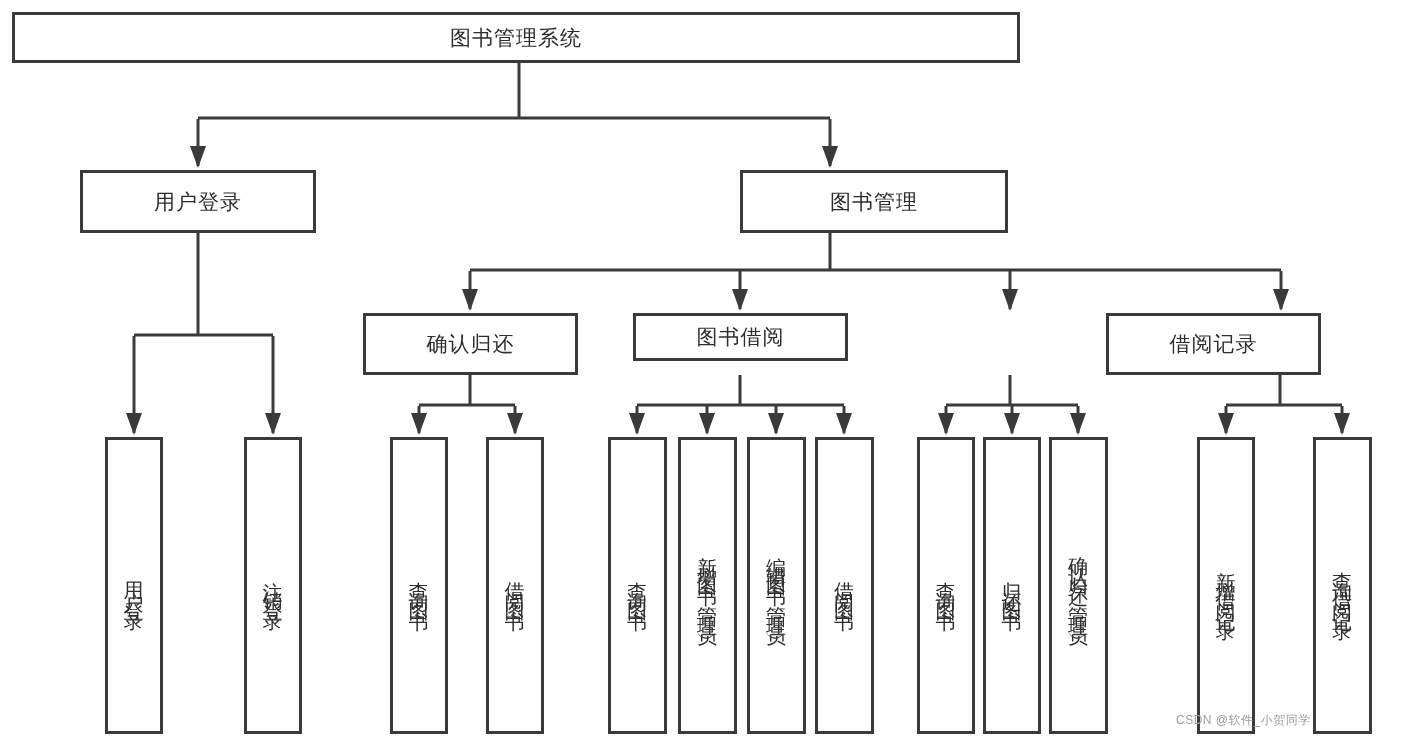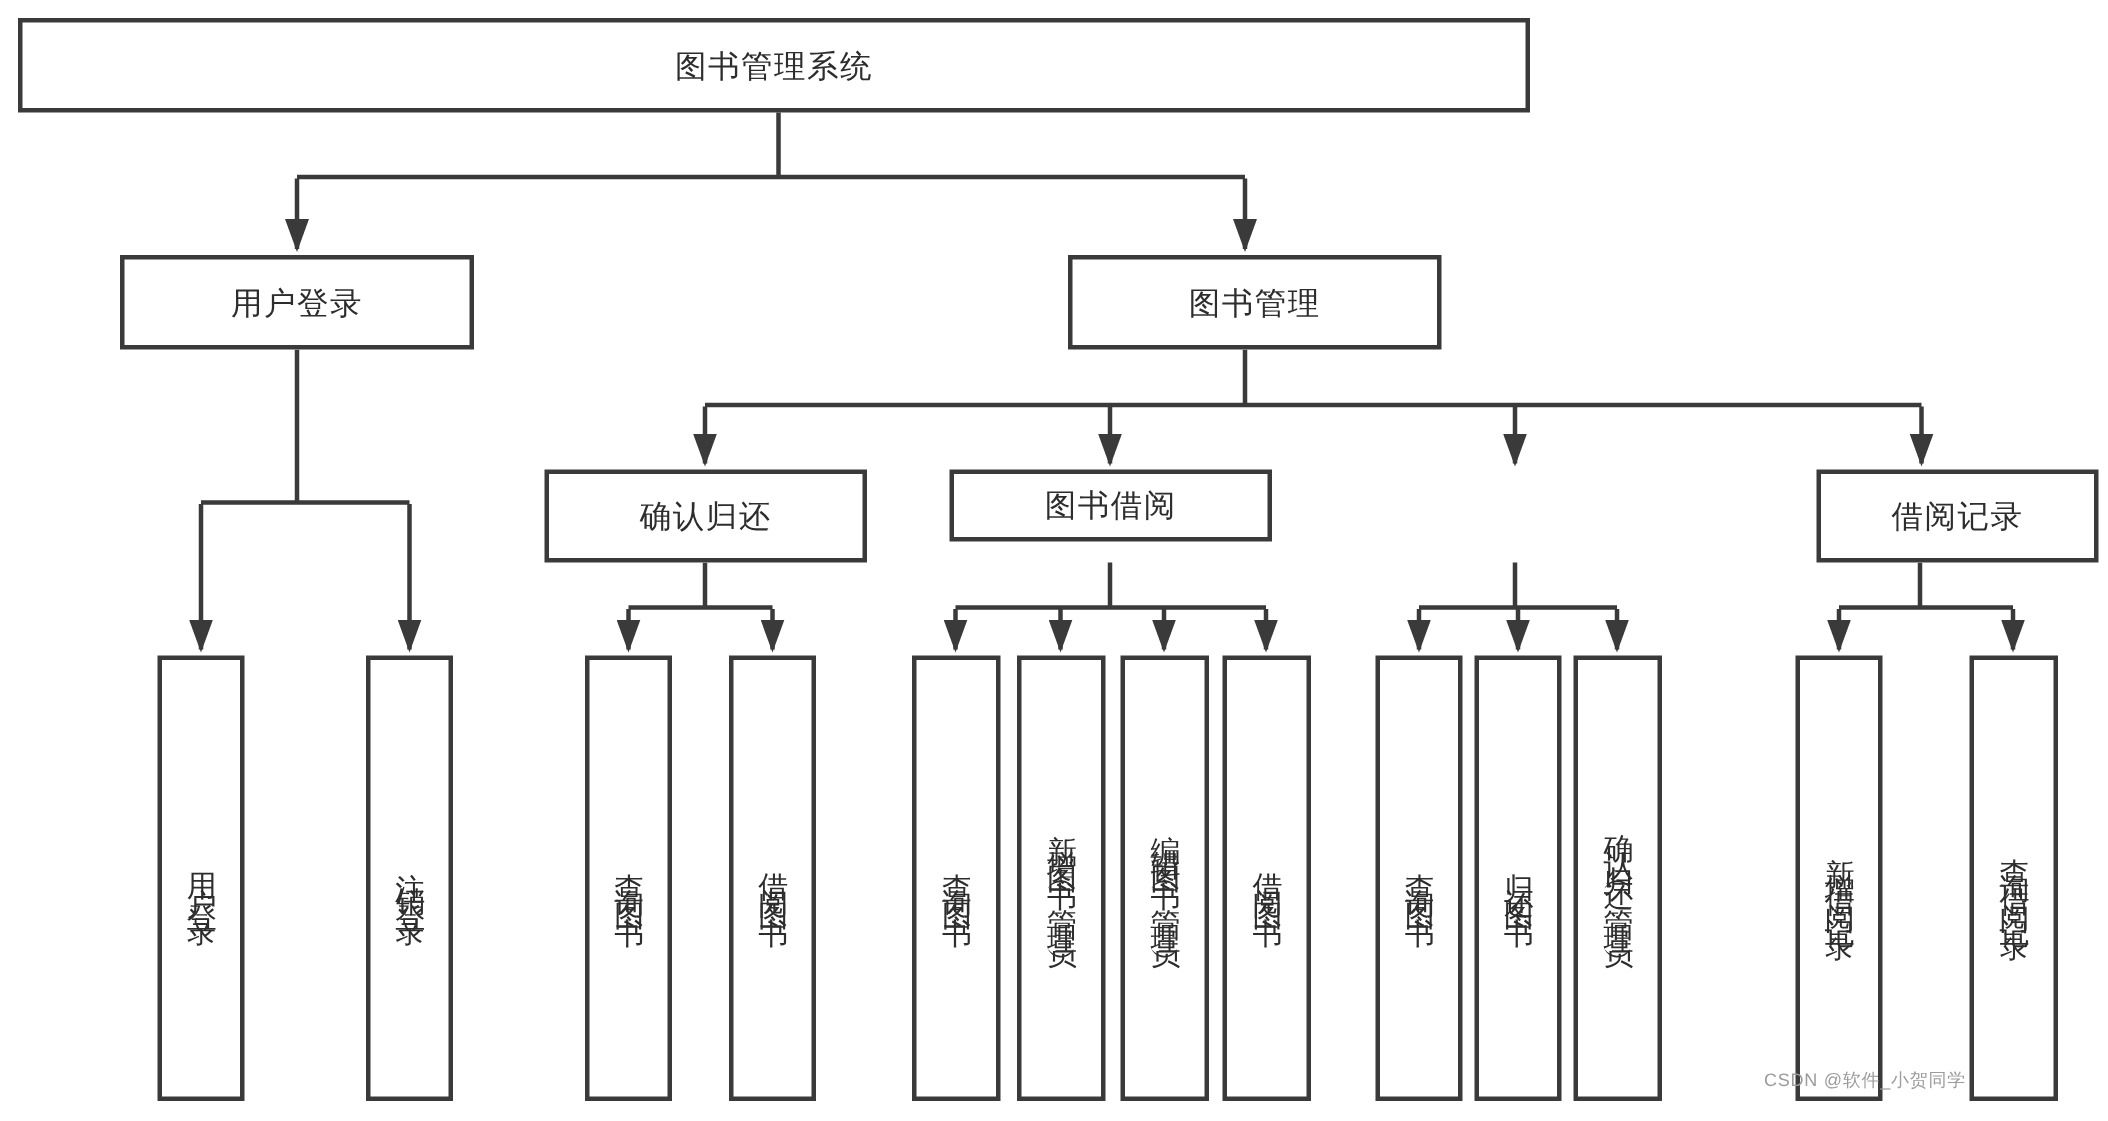--- a/index.html
+++ b/index.html
@@ -89,28 +89,28 @@
     <path d="M707,406 V433" marker-end="url(#arw)"></path>
     <path d="M776,406 V433" marker-end="url(#arw)"></path>
     <path d="M844,406 V433" marker-end="url(#arw)"></path>
     <path d="M946,406 V433" marker-end="url(#arw)"></path>
     <path d="M1012,406 V433" marker-end="url(#arw)"></path>
     <path d="M1078,406 V433" marker-end="url(#arw)"></path>
     <path d="M1226,406 V433" marker-end="url(#arw)"></path>
     <path d="M1342,406 V433" marker-end="url(#arw)"></path>
   </svg>
 
-  <div class="hbox" style="left:12px;top:12px;width:1008px;height:63px">图书管理系统</div>
+  <div class="hbox" style="left:12px;top:12px;width:1008px;height:51px">图书管理系统</div>
 
   <div class="hbox" style="left:80px;top:170px;width:236px;height:63px">用户登录</div>
-  <div class="hbox" style="left:712px;top:170px;width:249px;height:63px">图书管理</div>
+  <div class="hbox" style="left:740px;top:170px;width:268px;height:63px">图书管理</div>
 
   <div class="hbox" style="left:363px;top:313px;width:215px;height:62px">确认归还</div>
   <div class="hbox" style="left:633px;top:313px;width:215px;height:48px">图书借阅</div>
-  <div class="hbox" style="left:1211px;top:313px;width:188px;height:62px">借阅记录</div>
+  <div class="hbox" style="left:1106px;top:313px;width:215px;height:62px">借阅记录</div>
 
   <div class="vbox" style="left:105px;top:437px;width:58px;height:297px">
     <span class="vtext">用户登录</span>
   </div>
   <div class="vbox" style="left:244px;top:437px;width:58px;height:297px">
     <span class="vtext">注销登录</span>
   </div>
 
   <div class="vbox" style="left:390px;top:437px;width:58px;height:297px">
     <span class="vtext">查询图书</span>

